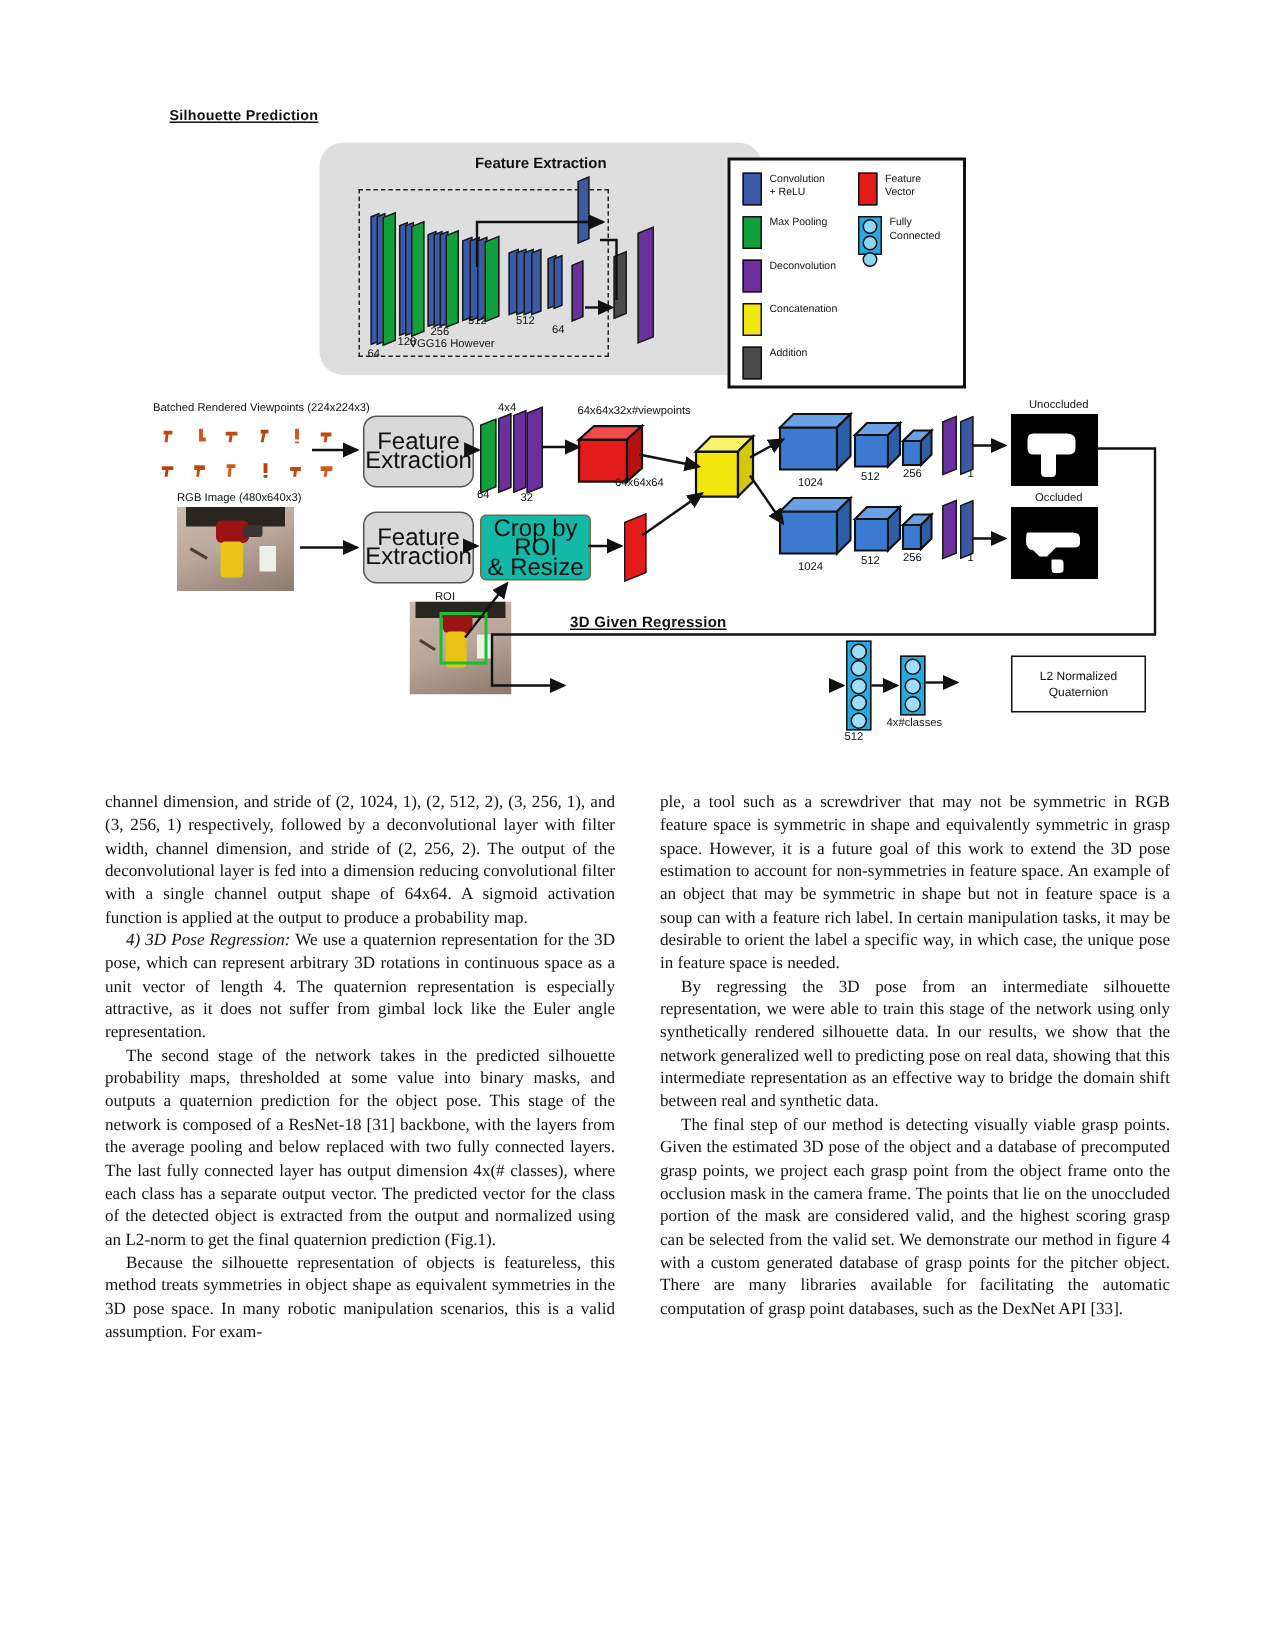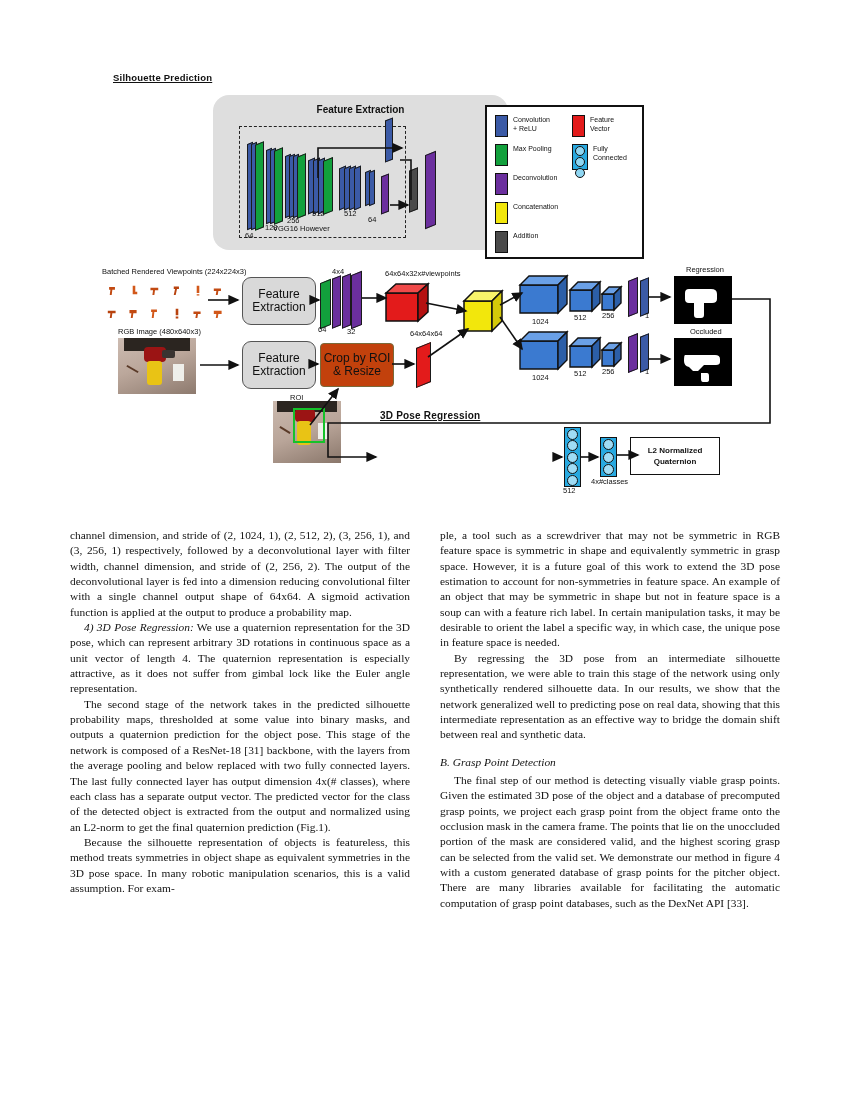--- a/index.html
+++ b/index.html
@@ -63,24 +63,24 @@
   .legend-swatch.fc i{display:block;width:8px;height:8px;border-radius:50%;
      border:1.3px solid #111;background:#8fd6f2;margin:1px auto 0;}
   .legend-txt{font-family:"Liberation Sans",sans-serif;font-size:7px;
      line-height:8.5px;color:#111;padding-top:1px;}
 
   
   .pipeline{position:absolute;left:0;top:205px;width:710px;height:240px;}
   .rbox{
     position:absolute;background:#d9d9d9;border:1.4px solid #555;
     border-radius:9px;display:flex;align-items:center;justify-content:center;
-    font-family:"Liberation Sans",sans-serif;font-size:12px;color:#111;
+    font-family:"Liberation Sans",sans-serif;font-size:16px;color:#111;
     text-align:center;line-height:13px;
   }
-  .rbox.cream{background:#c2410c;border-color:#7a6a3a;border-radius:4px;}
+  .rbox.cream{background:#14b8a6;border-color:#7a6a3a;border-radius:4px;}
   .rbox.blue{background:#cfe0f5;border-color:#5a7ba8;border-radius:10px;}
   .wbox{
     position:absolute;background:#fff;border:1.3px solid #111;
     display:flex;align-items:center;justify-content:center;
     font-family:"Liberation Sans",sans-serif;font-size:8px;color:#111;
     text-align:center;line-height:11px;
   }
 
   .vp-grid{position:absolute;left:32px;top:14px;width:128px;height:46px;
      display:grid;grid-template-columns:repeat(6,1fr);grid-template-rows:repeat(2,1fr);}
@@ -326,21 +326,21 @@
       <div class="lab" style="left:315px;top:4px;">64x64x32x#viewpoints</div>
       <svg style="position:absolute;left:314px;top:16px;width:50px;height:44px;" viewBox="0 0 50 44">
         <polygon points="2,12 34,12 34,40 2,40" fill="#e31b1b" stroke="#111" stroke-width="1.5"></polygon>
         <polygon points="2,12 12,3 44,3 34,12" fill="#f04a4a" stroke="#111" stroke-width="1.5"></polygon>
         <polygon points="34,12 44,3 44,31 34,40" fill="#b51111" stroke="#111" stroke-width="1.5"></polygon>
       </svg>
 
       <div class="rbox cream" style="left:250px;top:78px;width:72px;height:42px;white-space:pre-line;">Crop by ROI
 &amp; Resize</div>
 
-      <div class="lab" style="left:340px;top:64px;">64x64x64</div>
+      <div class="lab" style="left:340px;top:52px;">64x64x64</div>
       <div class="slab" style="left:346px;top:80px;width:13px;height:38px;background:#e31b1b;"></div>
 
       <div class="lab" style="left:220px;top:128px;">ROI</div>
       <div class="photo" style="left:203px;top:136px;width:68px;height:62px;">
         <div class="bg" style="background:linear-gradient(160deg,#cbb9ae 0%,#b9a599 50%,#8a776b 100%);"></div>
         <div style="position:absolute;left:4px;top:0;width:60px;height:11px;background:#2b2520;"></div>
         <div style="position:absolute;left:22px;top:8px;width:20px;height:13px;background:#9b1414;border-radius:4px;"></div>
         <div style="position:absolute;left:24px;top:20px;width:14px;height:24px;background:#e9c315;border-radius:3px;"></div>
         <div style="position:absolute;left:45px;top:22px;width:10px;height:16px;background:#efefea;"></div>
         <div style="position:absolute;left:6px;top:28px;width:12px;height:2px;background:#5a3a28;transform:rotate(32deg);"></div>
@@ -382,54 +382,54 @@
         <polygon points="84,23 91,16 103,16 96,23" fill="#6aa0e6" stroke="#111" stroke-width="1.4"></polygon>
         <polygon points="96,23 103,16 103,32 96,39" fill="#2c5fa8" stroke="#111" stroke-width="1.4"></polygon>
       </svg>
       <div class="slab" style="left:558px;top:70px;width:8px;height:34px;background:#6b2f9e;"></div>
       <div class="slab" style="left:570px;top:70px;width:7px;height:34px;background:#3b5aa6;"></div>
       <div class="lab" style="left:462px;top:108px;">1024</div>
       <div class="lab" style="left:504px;top:104px;">512</div>
       <div class="lab" style="left:532px;top:102px;">256</div>
       <div class="lab" style="left:575px;top:102px;">1</div>
 
-      <div class="lab" style="left:616px;top:0px;">Regression</div>
+      <div class="lab" style="left:616px;top:0px;">Unoccluded</div>
       <div class="mask" style="left:604px;top:11px;width:56px;height:46px;">
         <svg viewBox="0 0 56 46" style="width:100%;height:100%;">
           <path d="M14 12 h22 q6 0 6 5 v5 q0 4 -5 4 h-8 v12 q0 3 -3 3 h-4 q-3 0 -3 -3 v-12 h-5 q-4 0 -4 -4 v-6 q0 -4 4 -4 z" fill="#ffffff"></path>
         </svg>
       </div>
       <div class="lab" style="left:620px;top:62px;">Occluded</div>
       <div class="mask" style="left:604px;top:73px;width:56px;height:46px;">
         <svg viewBox="0 0 56 46" style="width:100%;height:100%;">
           <path d="M10 16 h30 q5 0 5 4 v3 q0 3 -4 3 h-12 l-6 6 h-5 l-4 -4 q-5 -1 -5 -6 q0 -6 1 -6 z" fill="#ffffff"></path>
           <path d="M26 34 h6 q2 0 2 3 v4 q0 2 -3 2 h-3 q-2 0 -2 -3 z" fill="#ffffff"></path>
         </svg>
       </div>
 
-      <div class="section-title" id="pose-title" style="left:310px;top:145px;">3D Pose Regression</div>
+      <div class="section-title" id="pose-title" style="left:310px;top:145px;">3D Given Regression</div>
 
 
       <div class="fcstack" style="left:494px;top:162px;width:15px;height:58px;">
         <i></i>
           <i></i>
           <i></i>
           <i></i>
           <i></i>
       </div>
       <div class="lab" style="left:493px;top:221px;">512</div>
 
       <div class="fcstack" style="left:530px;top:172px;width:15px;height:38px;">
         <i></i>
           <i></i>
           <i></i>
       </div>
       <div class="lab" style="left:521px;top:212px;">4x#classes</div>
 
-      <div class="wbox" style="left:560px;top:172px;width:88px;height:36px;white-space:pre-line;font-weight:bold;">L2 Normalized
+      <div class="wbox" style="left:604px;top:172px;width:88px;height:36px;white-space:pre-line;">L2 Normalized
 Quaternion</div>
 
       <svg class="arrows">
         <defs>
           <marker id="ah2" markerWidth="7" markerHeight="7" refX="6" refY="3.2" orient="auto">
               <path d="M0,0 L7,3.2 L0,6.4 z" fill="#111"></path>
             </marker>
         </defs>
         <line x1="138" y1="35" x2="168" y2="35" stroke="#111" stroke-width="1.6" marker-end="url(#ah2)"></line>
         <line x1="130" y1="100" x2="168" y2="100" stroke="#111" stroke-width="1.6" marker-end="url(#ah2)"></line>
@@ -456,17 +456,16 @@
   <div class="cols">
     <div class="col">
       <p>channel dimension, and stride of (2, 1024, 1), (2, 512, 2), (3, 256, 1), and (3, 256, 1) respectively, followed by a deconvolutional layer with filter width, channel dimension, and stride of (2, 256, 2). The output of the deconvolutional layer is fed into a dimension reducing convolutional filter with a single channel output shape of 64x64. A sigmoid activation function is applied at the output to produce a probability map.</p>
       <p class="sub"><i>4) 3D Pose Regression:</i><span> We use a quaternion representation for the 3D pose, which can represent arbitrary 3D rotations in continuous space as a unit vector of length 4. The quaternion representation is especially attractive, as it does not suffer from gimbal lock like the Euler angle representation.</span></p>
       <p class="ind">The second stage of the network takes in the predicted silhouette probability maps, thresholded at some value into binary masks, and outputs a quaternion prediction for the object pose. This stage of the network is composed of a ResNet-18 [31] backbone, with the layers from the average pooling and below replaced with two fully connected layers. The last fully connected layer has output dimension 4x(# classes), where each class has a separate output vector. The predicted vector for the class of the detected object is extracted from the output and normalized using an L2-norm to get the final quaternion prediction (Fig.1).</p>
       <p class="ind">Because the silhouette representation of objects is featureless, this method treats symmetries in object shape as equivalent symmetries in the 3D pose space. In many robotic manipulation scenarios, this is a valid assumption. For exam-</p>
     </div>
     <div class="col">
       <p>ple, a tool such as a screwdriver that may not be symmetric in RGB feature space is symmetric in shape and equivalently symmetric in grasp space. However, it is a future goal of this work to extend the 3D pose estimation to account for non-symmetries in feature space. An example of an object that may be symmetric in shape but not in feature space is a soup can with a feature rich label. In certain manipulation tasks, it may be desirable to orient the label a specific way, in which case, the unique pose in feature space is needed.</p>
       <p class="ind">By regressing the 3D pose from an intermediate silhouette representation, we were able to train this stage of the network using only synthetically rendered silhouette data. In our results, we show that the network generalized well to predicting pose on real data, showing that this intermediate representation as an effective way to bridge the domain shift between real and synthetic data.</p>
-      <div class="hd">B.  Grasp Point Detection</div>
       <p class="ind">The final step of our method is detecting visually viable grasp points. Given the estimated 3D pose of the object and a database of precomputed grasp points, we project each grasp point from the object frame onto the occlusion mask in the camera frame. The points that lie on the unoccluded portion of the mask are considered valid, and the highest scoring grasp can be selected from the valid set. We demonstrate our method in figure 4 with a custom generated database of grasp points for the pitcher object. There are many libraries available for facilitating the automatic computation of grasp point databases, such as the DexNet API [33].</p>
     </div>
   </div>
 </div>
 
 </body></html>

